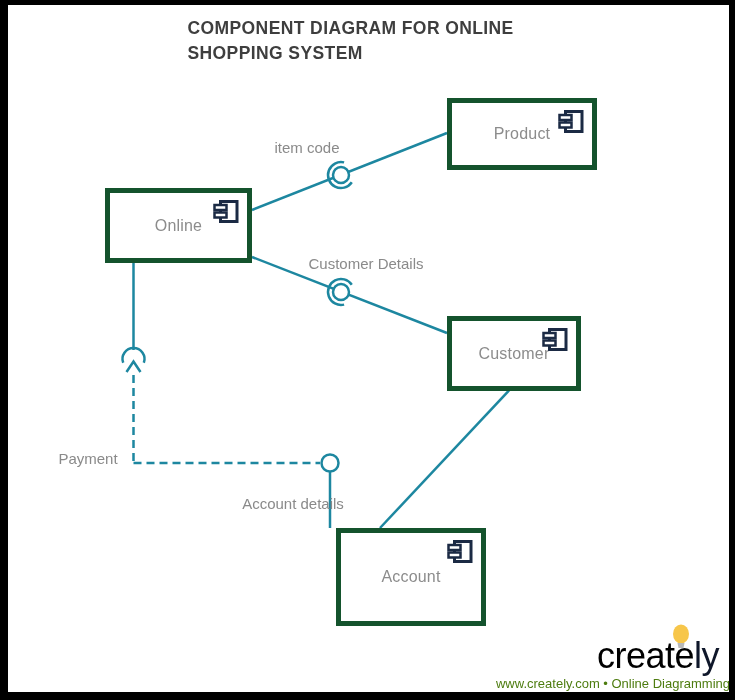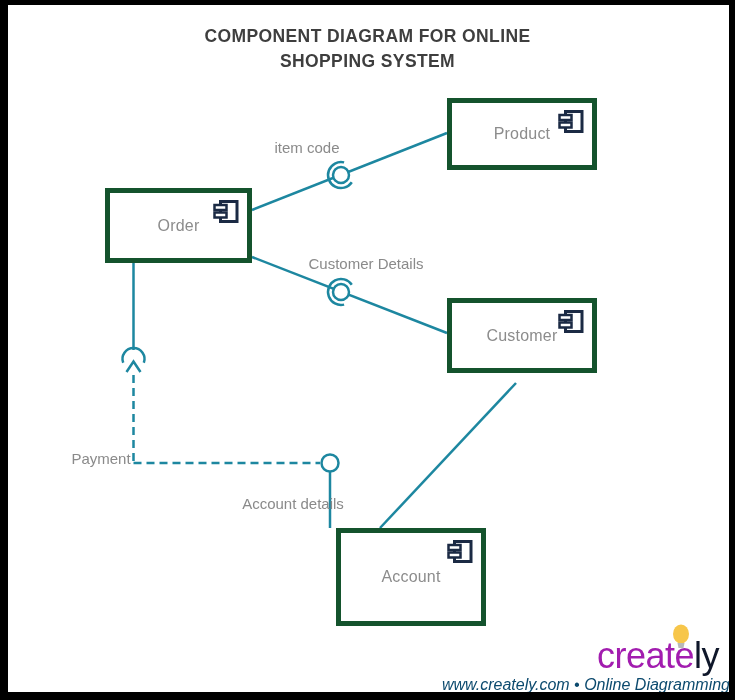--- a/index.html
+++ b/index.html
@@ -13,22 +13,21 @@
   }
   
   .frame { position: absolute; background: #000000; }
   .frame.top    { left: 0; top: 0; width: 735px; height: 5px; }
   .frame.left   { left: 0; top: 0; width: 8px; height: 700px; }
   .frame.right  { right: 0; top: 0; width: 6px; height: 700px; }
   .frame.bottom { left: 0; bottom: 0; width: 735px; height: 8px; }
 
   .title {
     position: absolute;
-    top: 24px; left: 0; right: 0;
-    text-align: center;
+    top: 16px; left: 0; right: 0;
     color: #3e3e3e;
     font-size: 17.5px;
     font-weight: bold;
     letter-spacing: 0.4px;
     line-height: 1.45;
   }
   .title > div { max-width: 360px; margin: 0 auto; }
 
   svg.wires { position: absolute; left: 0; top: 0; }
 
@@ -46,55 +45,54 @@
     font-size: 16px;
     letter-spacing: 0.2px;
   }
   .component-box .comp-icon {
     position: absolute;
     top: 7px;
     right: 8px;
   }
   #box-product  { left: 447px; top:  98px; width: 150px; height: 72px; }
   #box-order    { left: 105px; top: 188px; width: 147px; height: 75px; }
-  #box-customer { left: 447px; top: 298px; width: 150px; height: 75px; }
+  #box-customer { left: 447px; top: 316px; width: 134px; height: 75px; }
   #box-account  { left: 315px; top: 528px; width: 150px; height: 98px; margin-left: 21px; }
 
   .wire-label {
     position: absolute;
     transform: translate(-50%, -50%);
     color: #8a8a8a;
     font-size: 15px;
     white-space: nowrap;
   }
   #lbl-item-code        { left: 307px; top: 147px; }
   #lbl-customer-details { left: 366px; top: 263px; }
-  #lbl-payment          { left:  101px; top: 458px; }
+  #lbl-payment          { left:  88px; top: 458px; }
   #lbl-account-details  { left: 293px; top: 503px; }
 
   .logo {
     position: absolute;
     top: 637px;
     right: 16px;
     font-size: 36px;
     line-height: 38px;
     letter-spacing: -0.5px;
     font-weight: 500;
   }
-  .logo .blue   { color: #a21caf; }
+  .logo .blue   { color: #000000; }
   .logo .orange { color: #0f172a; }
   .logo .bulb   { position: absolute; top: -13px; right: 28px; }
   .tagline {
     position: absolute;
     top: 676px;
     right: 5px;
-    font-size: 16px;
-    color: #0c4a6e;
+    font-size: 13px;
+    color: #4d7c0f;
     white-space: nowrap;
-    font-style: italic;
   }
 </style>
 </head>
 <body>
 
 <div id="page">
 
   <svg class="wires" width="735" height="700" viewBox="0 0 735 700">
     <g stroke="#1d87a0" stroke-width="2.5" fill="none">
 
@@ -126,21 +124,21 @@
   <div class="component-box" id="box-product">
     <span class="label">Product</span>
     <svg class="comp-icon" width="26" height="23" viewBox="0 0 26 23">
       <rect x="7.5" y="1.5" width="16.5" height="20" fill="#ffffff" stroke="#1b2a44" stroke-width="3"></rect>
       <rect x="1.5" y="5" width="12" height="5" fill="#ffffff" stroke="#1b2a44" stroke-width="2.5"></rect>
       <rect x="1.5" y="12.5" width="12" height="5" fill="#ffffff" stroke="#1b2a44" stroke-width="2.5"></rect>
     </svg>
   </div>
 
   <div class="component-box" id="box-order">
-    <span class="label">Order</span>
+    <span class="label">Online</span>
     <svg class="comp-icon" width="26" height="23" viewBox="0 0 26 23">
       <rect x="7.5" y="1.5" width="16.5" height="20" fill="#ffffff" stroke="#1b2a44" stroke-width="3"></rect>
       <rect x="1.5" y="5" width="12" height="5" fill="#ffffff" stroke="#1b2a44" stroke-width="2.5"></rect>
       <rect x="1.5" y="12.5" width="12" height="5" fill="#ffffff" stroke="#1b2a44" stroke-width="2.5"></rect>
     </svg>
   </div>
 
   <div class="component-box" id="box-customer">
     <span class="label">Customer</span>
     <svg class="comp-icon" width="26" height="23" viewBox="0 0 26 23">

